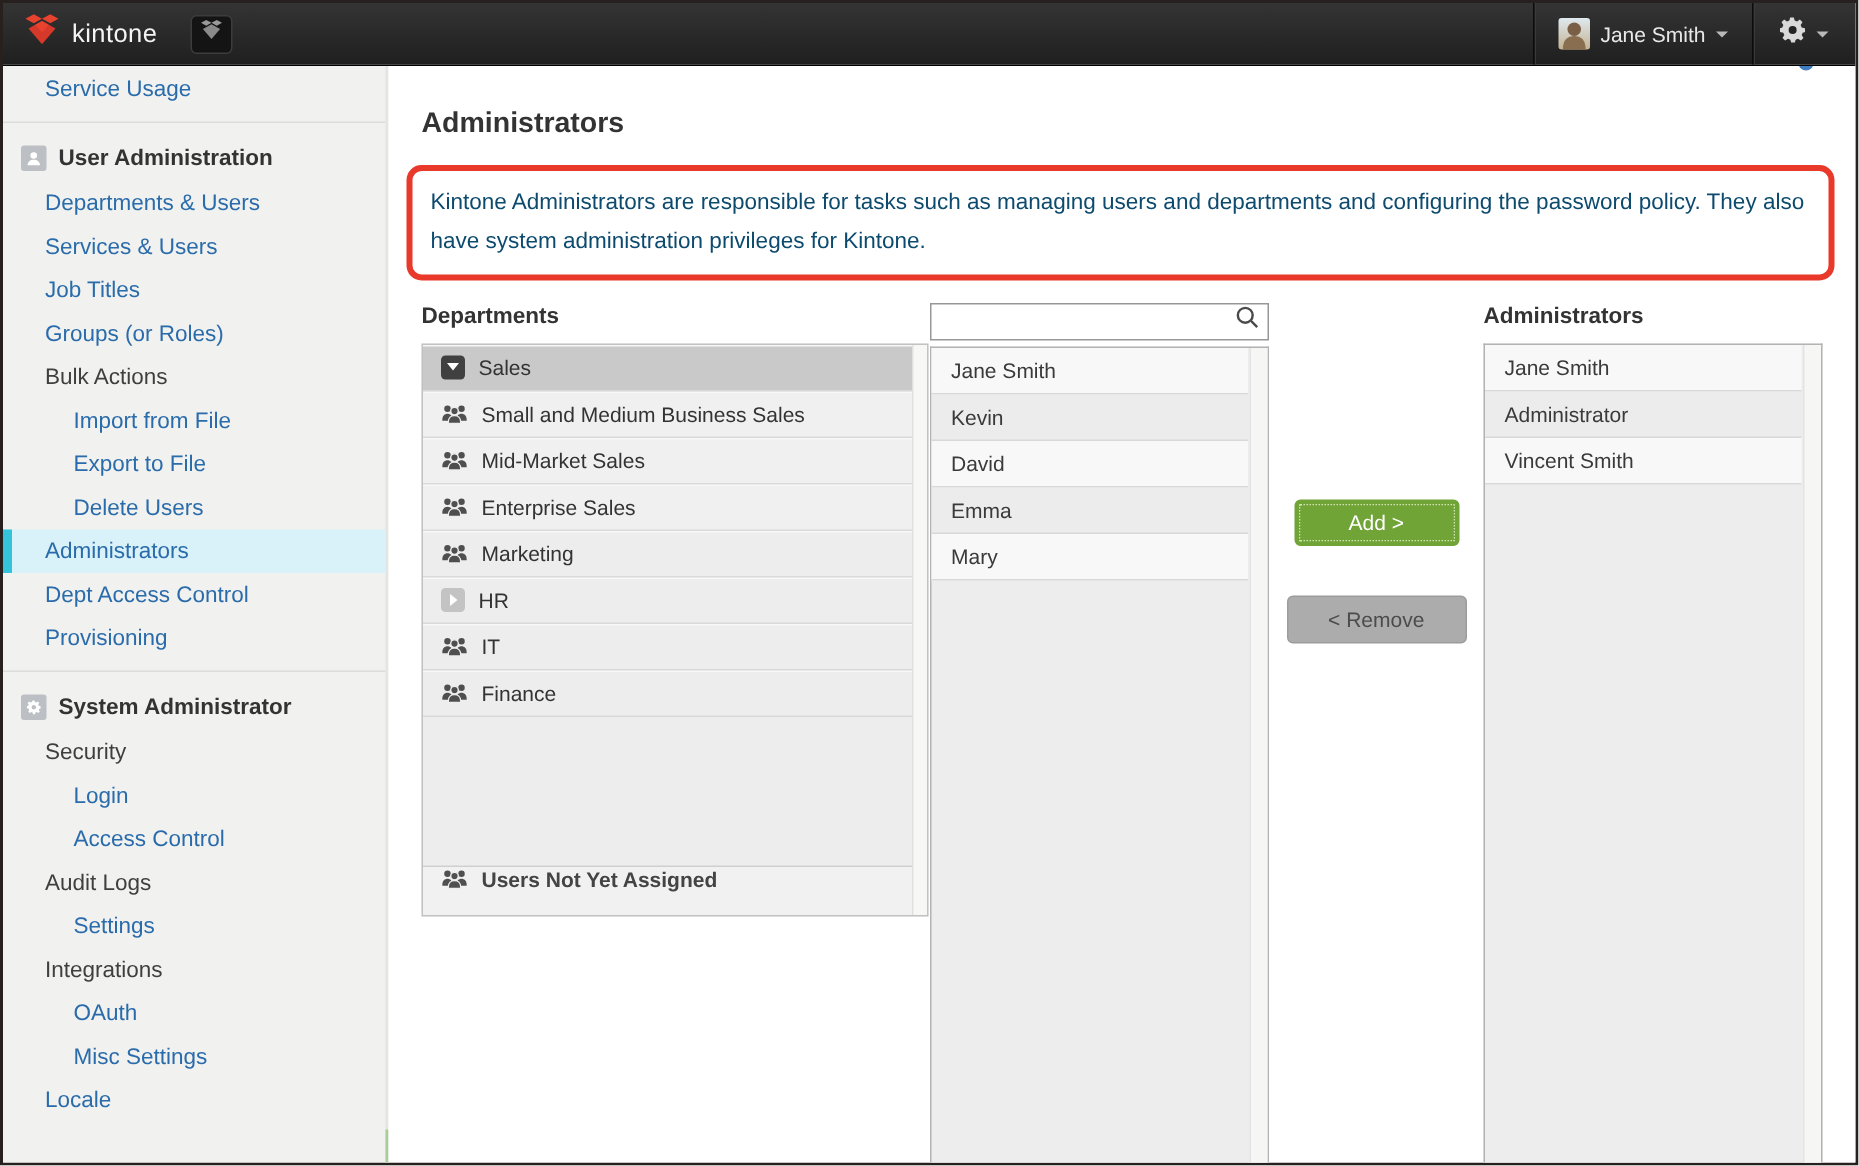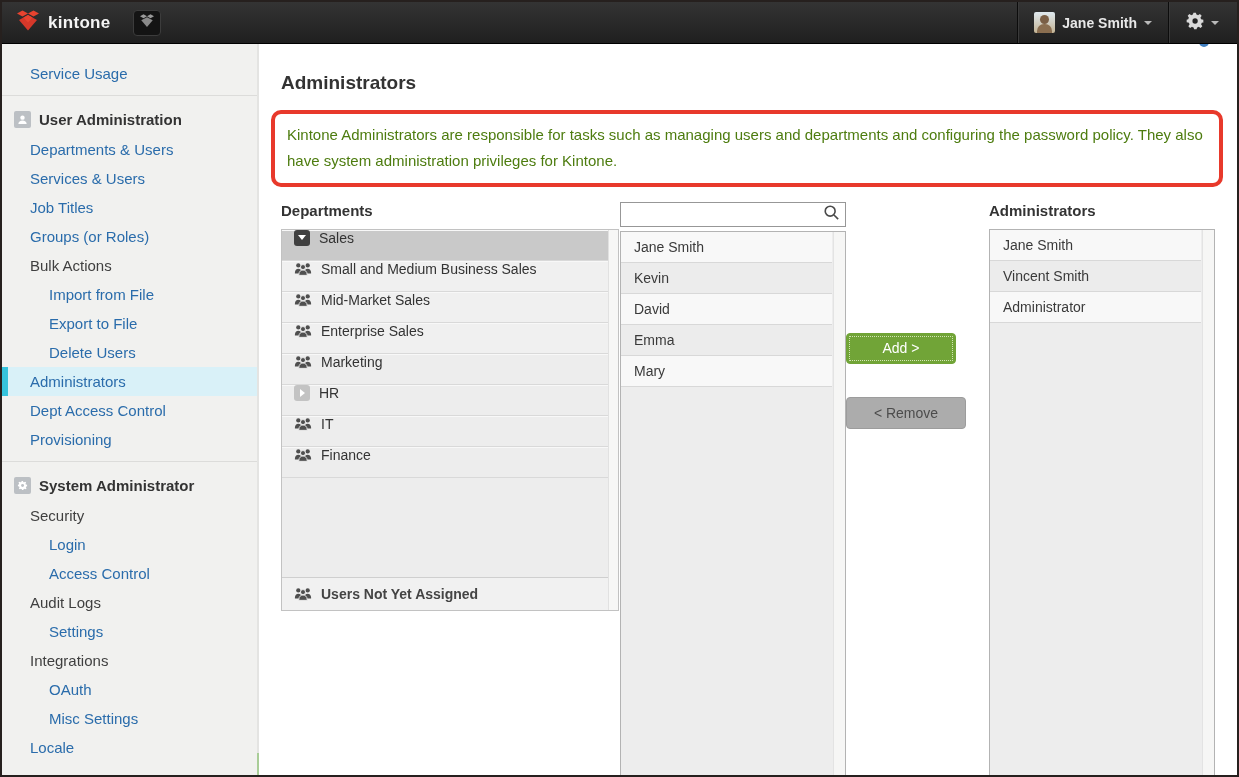--- a/index.html
+++ b/index.html
@@ -2,74 +2,74 @@
 <html><head>
 <meta charset="utf-8">
 <style>
   * { margin:0; padding:0; box-sizing:border-box; }
   html,body { background:#fff; }
   body { font-family:"Liberation Sans","DejaVu Sans",sans-serif; }
   .frame { width:1239px; height:777px; border:2px solid #26201e; position:relative; overflow:hidden; background:#fff; }
 
   
   .topbar { height:42px; background:linear-gradient(#343434,#1f1f1f); border-bottom:1px solid #000;
-            display:flex; align-items:center; padding:0 12px 0 14px;font-weight:bold; }
+            display:flex; align-items:center; padding:0 12px 0 14px; }
   .brand { display:flex; align-items:center; gap:8px; }
   .brand-name { color:#f4f4f4; font-size:17px; letter-spacing:.3px; }
   .ws-btn { margin-left:22px; width:28px; height:26px; background:#141414; border:1px solid #3c3c3c;
             border-radius:4px; display:flex; align-items:center; justify-content:center; }
   .topbar-right { margin-left:auto; display:flex; align-items:center; height:100%; }
   .user-menu { display:flex; align-items:center; gap:7px; padding:0 16px; height:100%;
                border-left:1px solid #0c0c0c; border-right:1px solid #0c0c0c; box-shadow:inset 1px 0 0 #3a3a3a; }
   .avatar { width:21px; height:21px; border-radius:2px; background:linear-gradient(#dfe9ef,#c3b394); position:relative; overflow:hidden; }
   .avatar::before { content:""; position:absolute; left:6px; top:3px; width:9px; height:9px; border-radius:50%; background:#7a5f46; }
   .avatar::after { content:""; position:absolute; left:3px; top:12px; width:15px; height:10px; border-radius:7px 7px 0 0; background:#8a6e50; }
   .user-name { color:#e8e8e8; font-size:14px; }
   .caret { width:0; height:0; border-left:4px solid transparent; border-right:4px solid transparent; border-top:4px solid #b9b9b9; }
   .gear-menu { display:flex; align-items:center; gap:6px; padding:0 6px 0 16px; height:100%; box-shadow:inset 1px 0 0 #3a3a3a; }
 
   
   .app { display:flex; height:733px; }
 
   
-  .sidebar { width:257px; background:#f1f1ef; border-right:2px solid #e4e4e2; position:relative; padding-top:15px; flex:none; }
+  .sidebar { width:257px; background:#f1f1ef; border-right:2px solid #e4e4e2; position:relative; padding-top:1px; flex:none; }
   .sidebar::after { content:""; position:absolute; right:-2px; bottom:0; width:2px; height:24px; background:#a9cd97; }
   .sb-item { height:29px; display:flex; align-items:center; padding-left:28px; font-size:15px; color:#2a6cab; cursor:pointer; white-space:nowrap; }
   .sb-item.sub { padding-left:47px; }
   .sb-item.plain { color:#3f3f3f; cursor:default; }
   .sb-item.selected { background:#d9f1f8; border-left:6px solid #35c3dc; padding-left:22px; }
   .sb-section { height:32px; margin-top:6px; display:flex; align-items:center; gap:8px; padding-left:12px;
                 font-size:15px; font-weight:bold; color:#333; white-space:nowrap; }
   .sb-section-icon { width:17px; height:17px; border-radius:2px; background:#bcc0c4; display:flex; align-items:center; justify-content:center; flex:none; }
   .sb-divider { height:1px; background:#dcdcda; margin:7px 0; }
 
   
   .main { flex:1; background:#fff; position:relative; padding:0 22px 0 22px; overflow:hidden; }
   .help-peek { position:absolute; top:-7px; right:28px; width:10px; height:10px; border-radius:50%; background:#3f7ec0; }
   .page-title { margin-top:28px; font-size:19px; font-weight:bold; color:#333; }
   .annotation { margin:16px -8px 0 -10px; border:4px solid #e8392b; border-radius:10px; padding:8px 12px;
-                font-size:15px; color:#4d7c0f; line-height:1.75; background:#fff; }
+                font-size:15px; color:#0c4a6e; line-height:1.75; background:#fff; }
 
   
   .picker-row { display:flex; align-items:flex-start; margin-top:15px; }
   .col-header { height:27px; font-size:15px; font-weight:bold; color:#333; display:flex; align-items:flex-start; }
   .col-depts { width:338px; flex:none; }
   .col-users { width:226px; flex:none; margin-left:1px; }
-  .col-buttons { flex:1; display:flex; flex-direction:column; align-items:flex-start; gap:33px; padding-top:131px; }
+  .col-buttons { flex:1; display:flex; flex-direction:column; align-items:center; gap:33px; padding-top:131px; }
   .col-admins { width:226px; flex:none; }
 
   
   .dept-box { height:382px; border:1px solid #c2c2c2; background:#ededed; position:relative; display:flex; flex-direction:column; }
   .dept-track { position:absolute; right:0; top:0; bottom:0; width:10px; background:#f7f7f6; border-left:1px solid #e1e1e1; }
-  .dept-row { height:31px; flex:none; display:flex; align-items:flex-start; gap:9px; padding-left:12px; margin-right:10px;
+  .dept-row { height:31px; flex:none; display:flex; align-items:center; gap:9px; padding-left:12px; margin-right:10px;
               background:#ededed; border-bottom:1px solid #d9d9d9; box-shadow:inset 0 1px 0 #f8f8f8; font-size:14px; color:#333; cursor:pointer; }
   .dept-row.child { background:#f0f0f0; }
   .dept-row.selected { background:#c9c9c9; }
   .dept-spacer { flex:1; margin-right:10px; background:#ededed; }
-  .dept-footer { height:33px; flex:none; display:flex; align-items:center; gap:9px; padding-left:12px; margin-right:10px;
+  .dept-footer { height:33px; flex:none; display:flex; align-items:flex-start; gap:9px; padding-left:12px; margin-right:10px;
                  background:#f1f1f1; border-top:1px solid #cfcfcf; font-size:14px; font-weight:bold; color:#444; cursor:pointer; }
   .toggle { width:16px; height:16px; border-radius:3px; display:flex; align-items:center; justify-content:center; flex:none; }
   .toggle.open { background:#404040; }
   .toggle.closed { background:#c3c3c3; }
   .tri-down { width:0; height:0; border-left:4px solid transparent; border-right:4px solid transparent; border-top:5px solid #fff; }
   .tri-right { width:0; height:0; border-top:4px solid transparent; border-bottom:4px solid transparent; border-left:5px solid #fff; }
   .ppl { width:18px; height:15px; flex:none; }
 
   
   .search-box { height:25px; border:1px solid #979797; background:#fff; display:flex; align-items:center; padding-right:4px; }
@@ -342,22 +342,22 @@
         <div class="col-buttons">
           <button class="btn btn-add">Add &gt;</button>
           <button class="btn btn-remove">&lt; Remove</button>
         </div>
 
         <div class="col-admins">
           <div class="col-header">Administrators</div>
           <div class="pick-list">
             <div>
                 <div class="pick-row">Jane Smith</div>
+                <div class="pick-row">Administrator</div>
                 <div class="pick-row">Vincent Smith</div>
-                <div class="pick-row">Administrator</div>
               </div>
             <div class="pick-track"></div>
           </div>
         </div>
 
       </div>
     </main>
   </div>
 </div>
 

